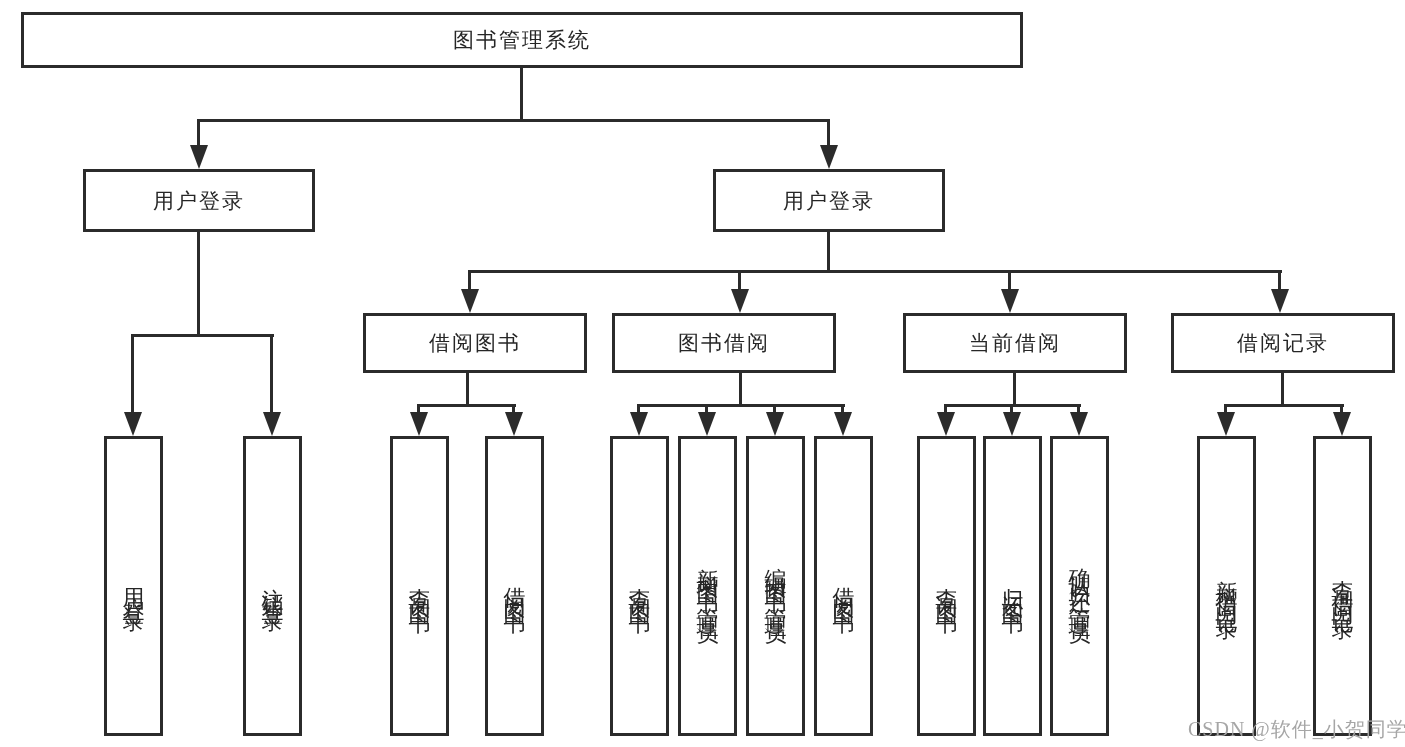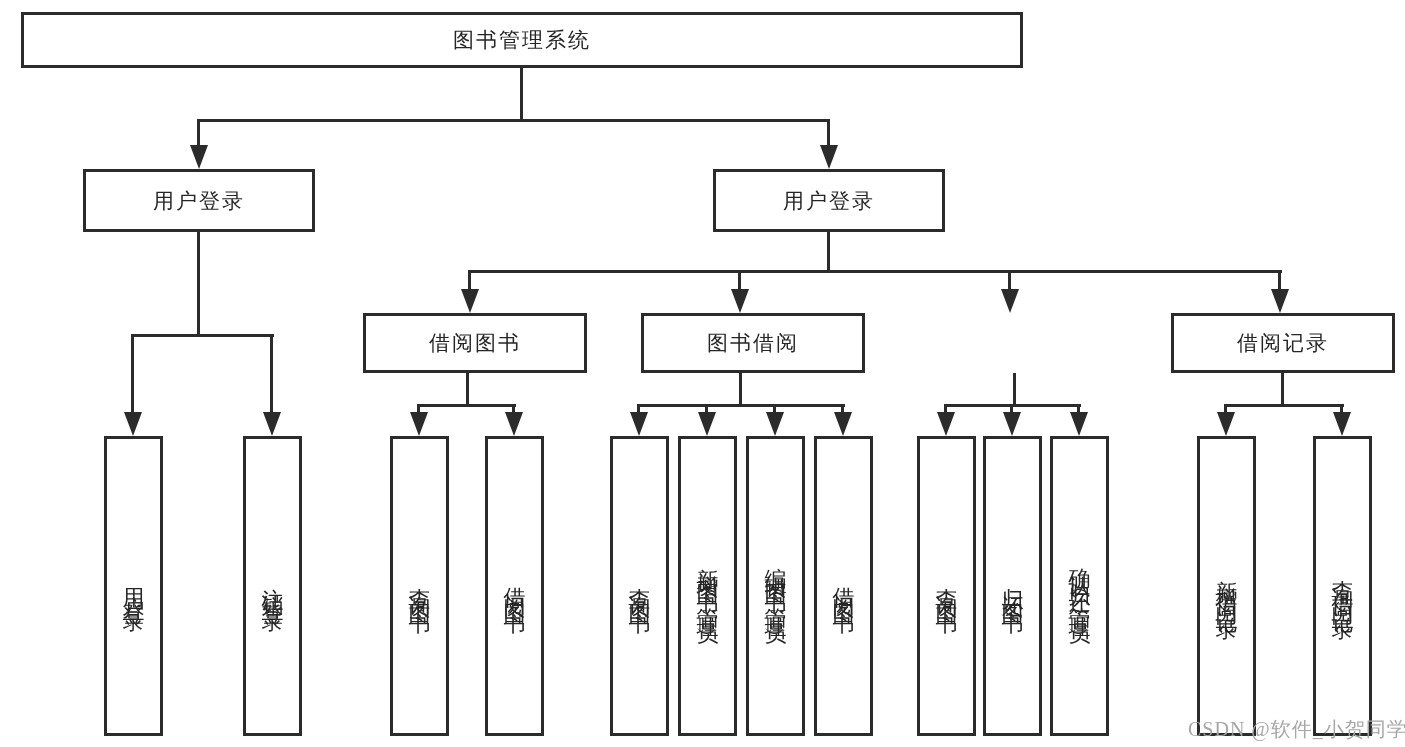--- a/index.html
+++ b/index.html
@@ -93,22 +93,25 @@
   <div class="vline" style="left:738px;top:270px;height:24px"></div>
   <div class="arrow" style="left:731px;top:289px"></div>
   <div class="vline" style="left:1008px;top:270px;height:24px"></div>
   <div class="arrow" style="left:1001px;top:289px"></div>
   <div class="vline" style="left:1278px;top:270px;height:24px"></div>
   <div class="arrow" style="left:1271px;top:289px"></div>
 
   <div class="box" style="left:363px;top:313px;width:224px;height:60px">
     <span class="hlabel">借阅图书</span>
   </div>
-  <div class="box" style="left:641px;top:313px;width:224px;height:60px">
+  <div class="box" style="left:612px;top:313px;width:224px;height:60px">
     <span class="hlabel">图书借阅</span>
+  </div>
+  <div class="box" style="left:903px;top:313px;width:224px;height:60px">
+    <span class="hlabel">当前借阅</span>
   </div>
   <div class="box" style="left:1171px;top:313px;width:224px;height:60px">
     <span class="hlabel">借阅记录</span>
   </div>
 
   <div class="vline" style="left:466px;top:373px;height:33px"></div>
   <div class="hline" style="left:417px;top:404px;width:99px"></div>
   <div class="vline" style="left:417px;top:404px;height:14px"></div>
   <div class="arrow" style="left:410px;top:412px"></div>
   <div class="vline" style="left:512px;top:404px;height:14px"></div>

